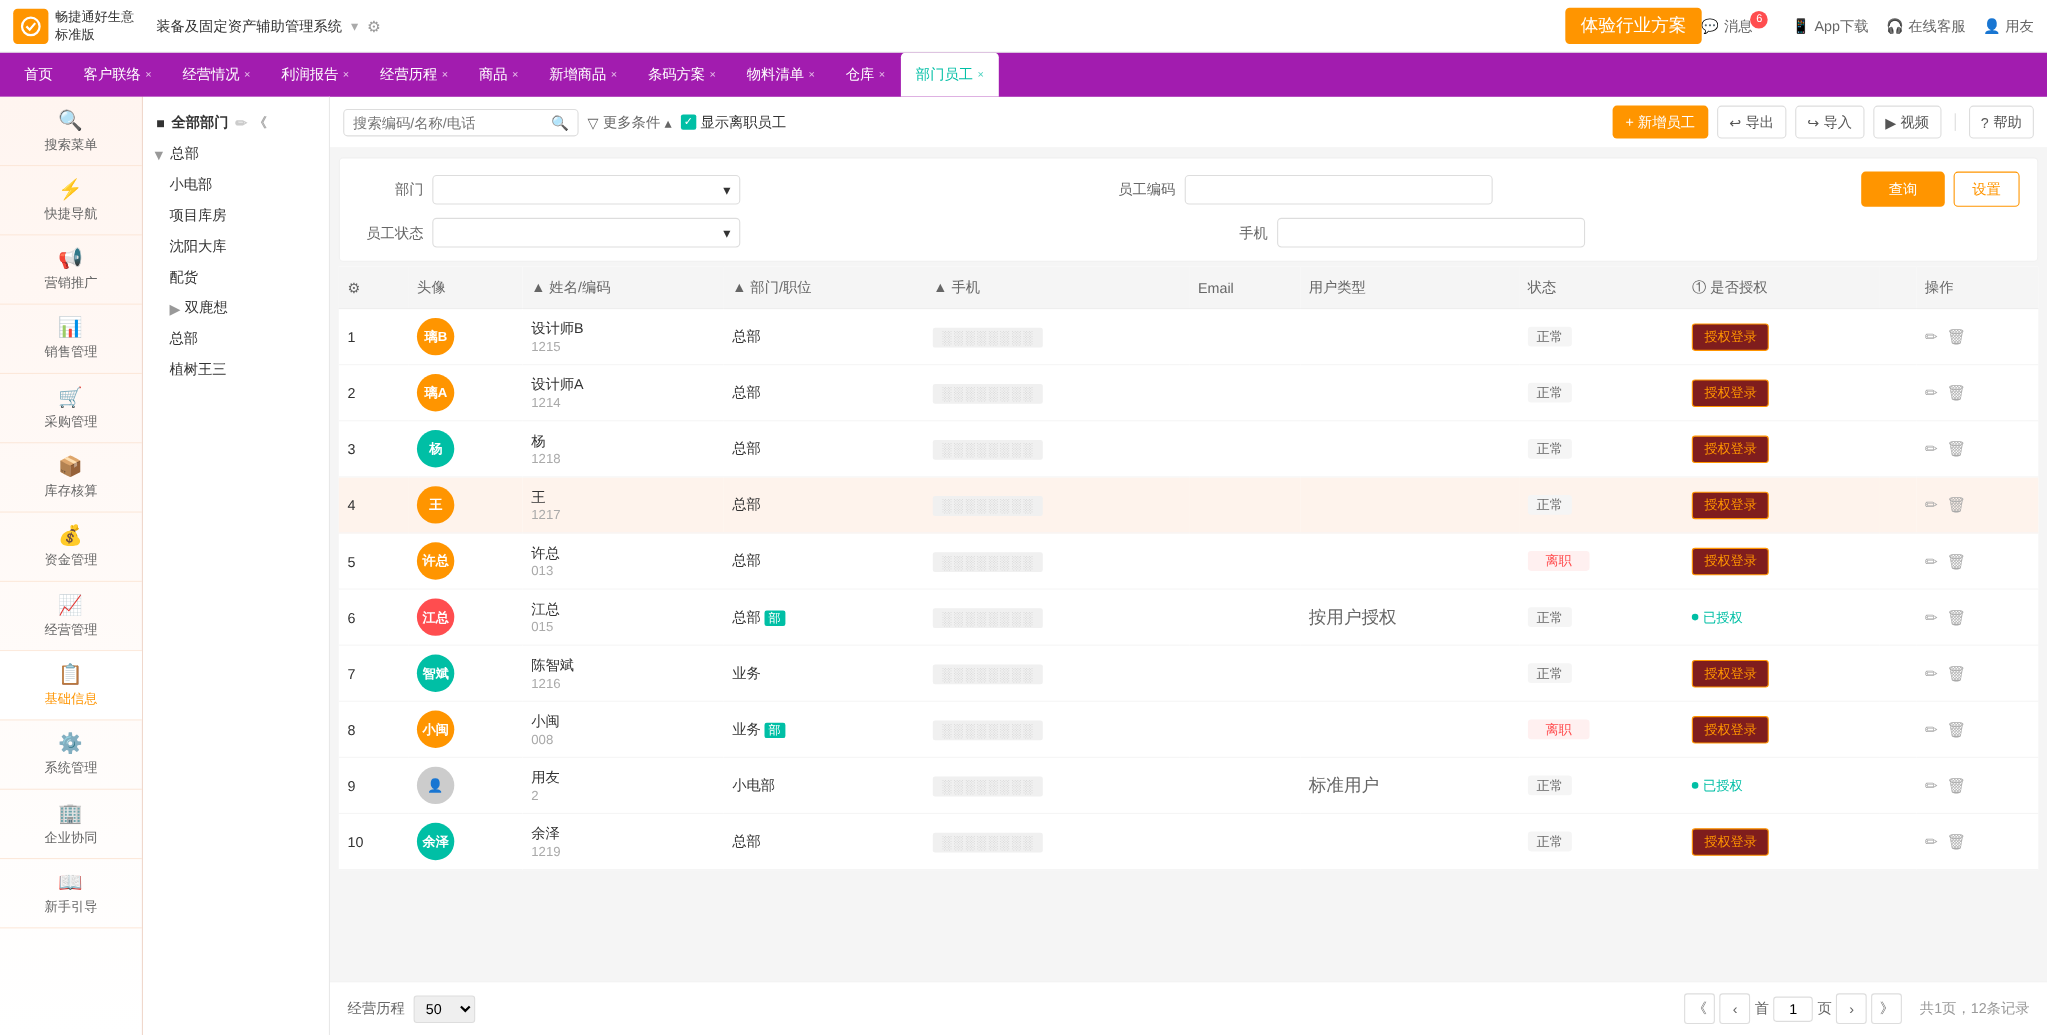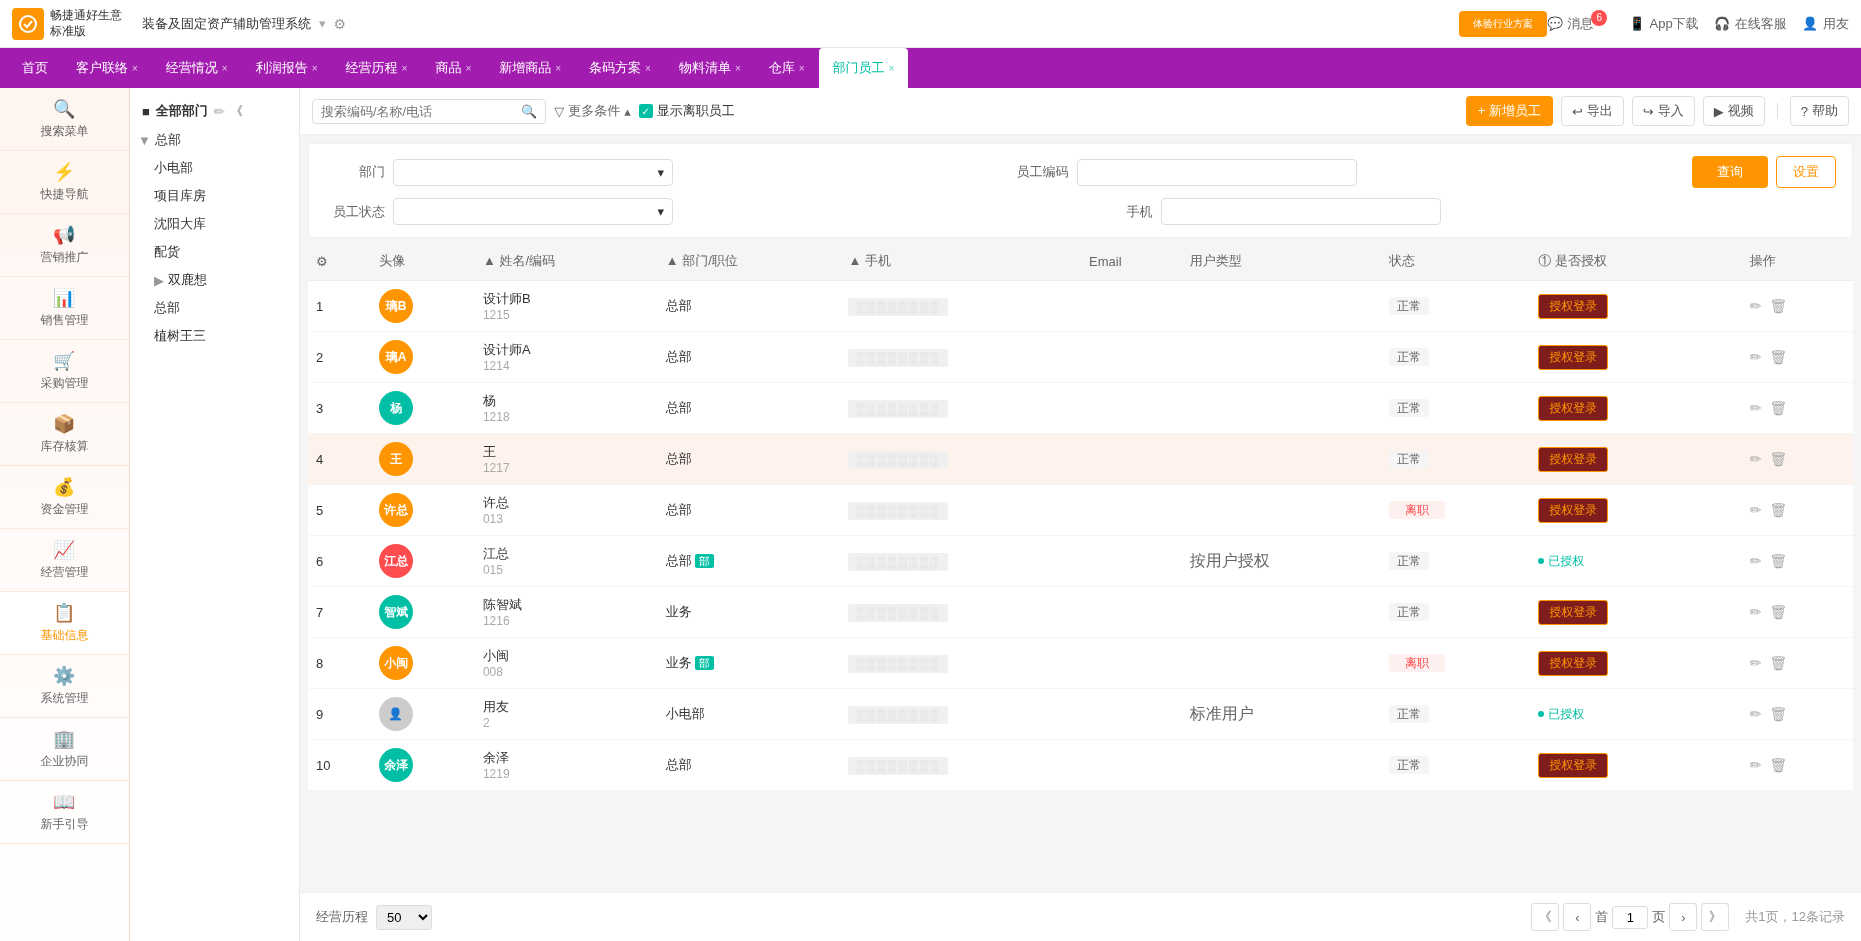--- a/index.html
+++ b/index.html
@@ -6,21 +6,21 @@
     body { font-family: 'Microsoft YaHei', Arial, sans-serif; font-size: 13px; background: #f5f5f5; color: #333; }
 
     
     .top-bar { display: flex; align-items: center; background: #fff; height: 48px; padding: 0 12px; border-bottom: 1px solid #e8e8e8; }
     .top-bar-logo { display: flex; align-items: center; gap: 6px; width: 130px; }
     .logo-icon { width: 32px; height: 32px; background: #ff9500; border-radius: 4px; display: flex; align-items: center; justify-content: center; color: #fff; font-size: 10px; font-weight: bold; }
     .logo-text { font-size: 12px; color: #333; line-height: 1.3; }
     .top-bar-system { flex: 1; display: flex; align-items: center; gap: 8px; font-size: 13px; color: #333; }
     .top-bar-actions { display: flex; align-items: center; gap: 16px; }
     .top-bar-btn { display: flex; align-items: center; gap: 4px; cursor: pointer; color: #666; font-size: 13px; }
-    .trial-btn { background: #ff9500; color: #fff; border: none; padding: 6px 14px; border-radius: 4px; cursor: pointer; font-size: 10px; font-family: Liberation Mono, monospace; }
+    .trial-btn { background: #ff9500; color: #fff; border: none; padding: 6px 14px; border-radius: 4px; cursor: pointer; font-size: 16px; font-family: Liberation Mono, monospace; }
     .badge { background: #ff4d4f; color: #fff; border-radius: 50%; width: 16px; height: 16px; font-size: 10px; display: flex; align-items: center; justify-content: center; position: relative; top: -6px; left: -6px; }
 
     
     .nav-tabs { display: flex; align-items: center; background: #a21caf; height: 40px; padding: 0 8px; overflow: hidden; }
     .nav-tab { padding: 0 14px; height: 40px; display: flex; align-items: center; color: #fff; cursor: pointer; font-size: 13px; white-space: nowrap; gap: 4px; }
     .nav-tab.active { background: #fff; color: #00bfa5; border-radius: 4px 4px 0 0; }
     .nav-tab .close { font-size: 10px; opacity: 0.7; }
 
     
     .main-layout { display: flex; height: calc(100vh - 88px); }
@@ -28,21 +28,21 @@
     
     .dept-tree { width: 170px; background: #fff; border-right: 1px solid #e8e8e8; flex-shrink: 0; padding: 8px 0; }
     .dept-tree-header { display: flex; align-items: center; padding: 6px 12px; font-size: 13px; font-weight: bold; color: #333; gap: 6px; }
     .dept-tree-header .edit-icon { color: #ccc; cursor: pointer; }
 
     
     .content { flex: 1; display: flex; flex-direction: column; overflow: hidden; }
 
     
     .search-bar { background: #fff; padding: 8px 12px; display: flex; align-items: center; gap: 8px; border-bottom: 1px solid #f0f0f0; }
-    .search-input-wrap { display: flex; align-items: center; border: 1px solid #ddd; border-radius: 4px; padding: 4px 8px; gap: 20px; }
+    .search-input-wrap { display: flex; align-items: center; border: 1px solid #ddd; border-radius: 4px; padding: 4px 8px; gap: 0; }
     .search-input-wrap input { border: none; outline: none; font-size: 13px; width: 180px; }
     .filter-btn { display: flex; align-items: center; gap: 4px; color: #666; cursor: pointer; font-size: 13px; }
     .show-resigned { display: flex; align-items: center; gap: 4px; color: #333; font-size: 13px; cursor: pointer; }
     .checkbox-teal { width: 14px; height: 14px; background: #00bfa5; border-radius: 2px; display: flex; align-items: center; justify-content: center; color: #fff; font-size: 10px; }
     .right-buttons { margin-left: auto; display: flex; align-items: center; gap: 8px; }
     .btn-primary { background: #ff9500; color: #fff; border: none; padding: 6px 12px; border-radius: 4px; cursor: pointer; font-size: 13px; display: flex; align-items: center; gap: 4px; }
     .btn-outline { background: #fff; color: #555; border: 1px solid #ddd; padding: 5px 10px; border-radius: 4px; cursor: pointer; font-size: 13px; display: flex; align-items: center; gap: 4px; }
 
     
     .filter-panel { background: #fff; border: 1px solid #f0f0f0; padding: 12px 16px; margin: 8px 8px 4px 8px; border-radius: 4px; }

